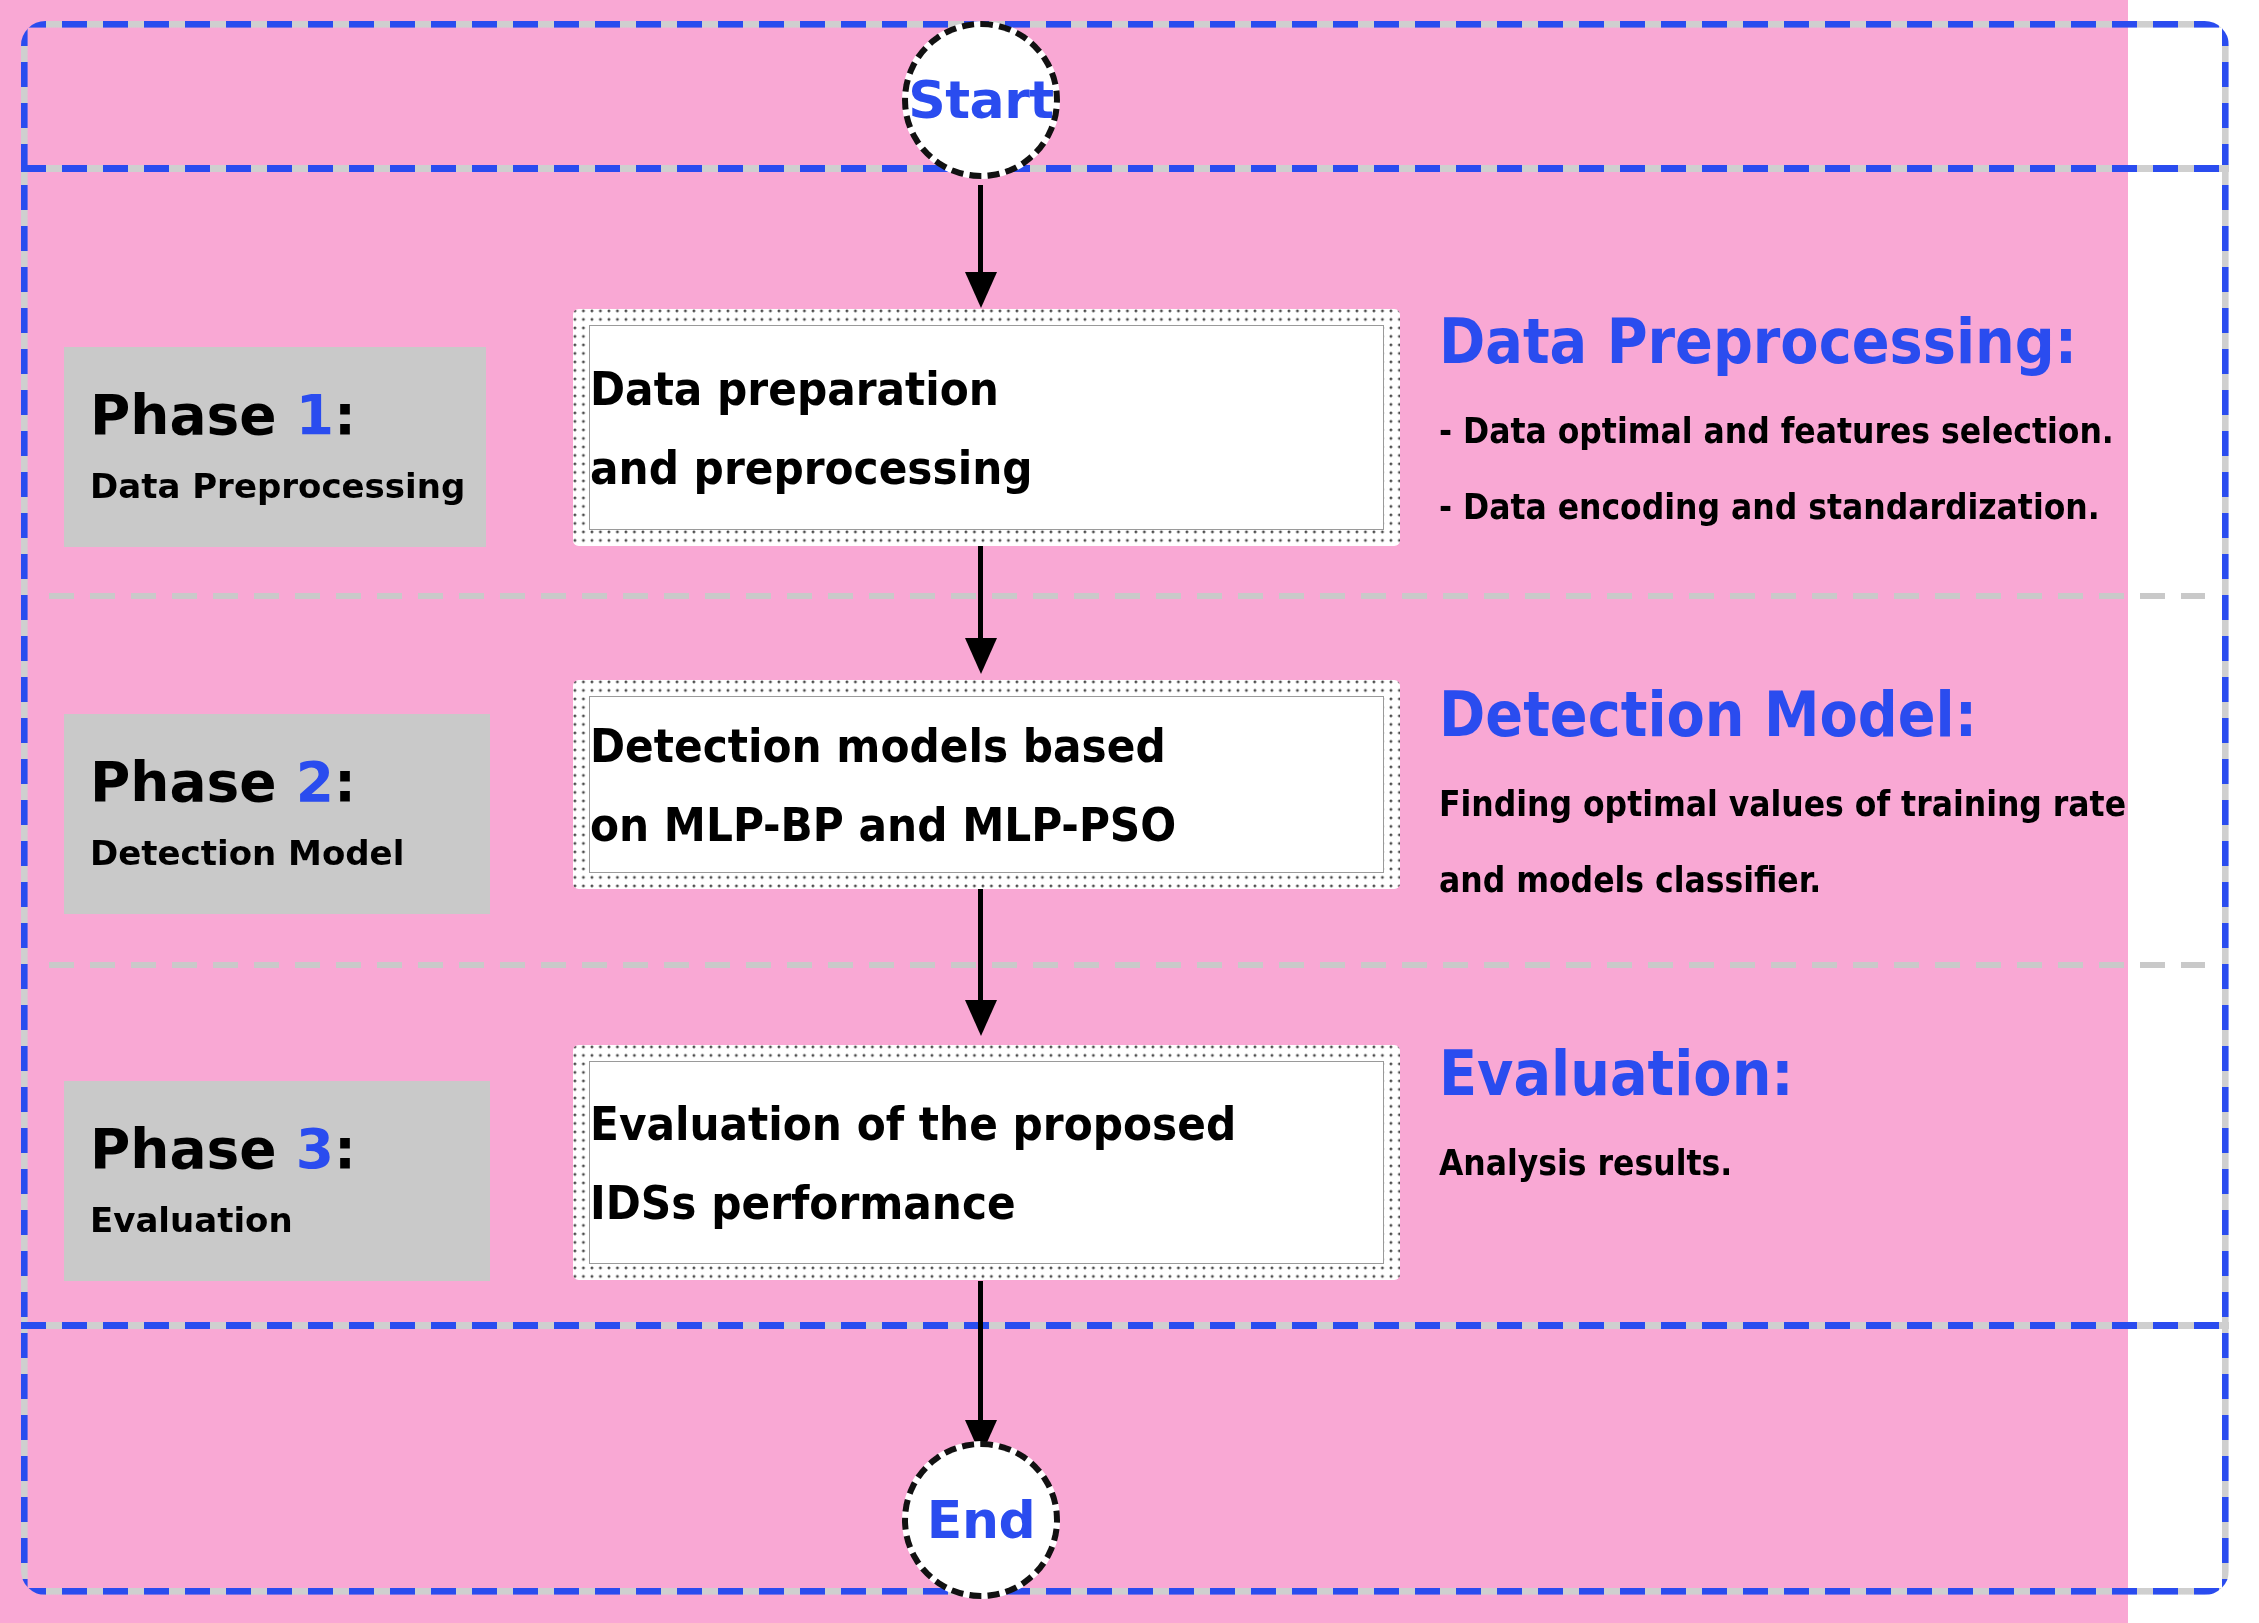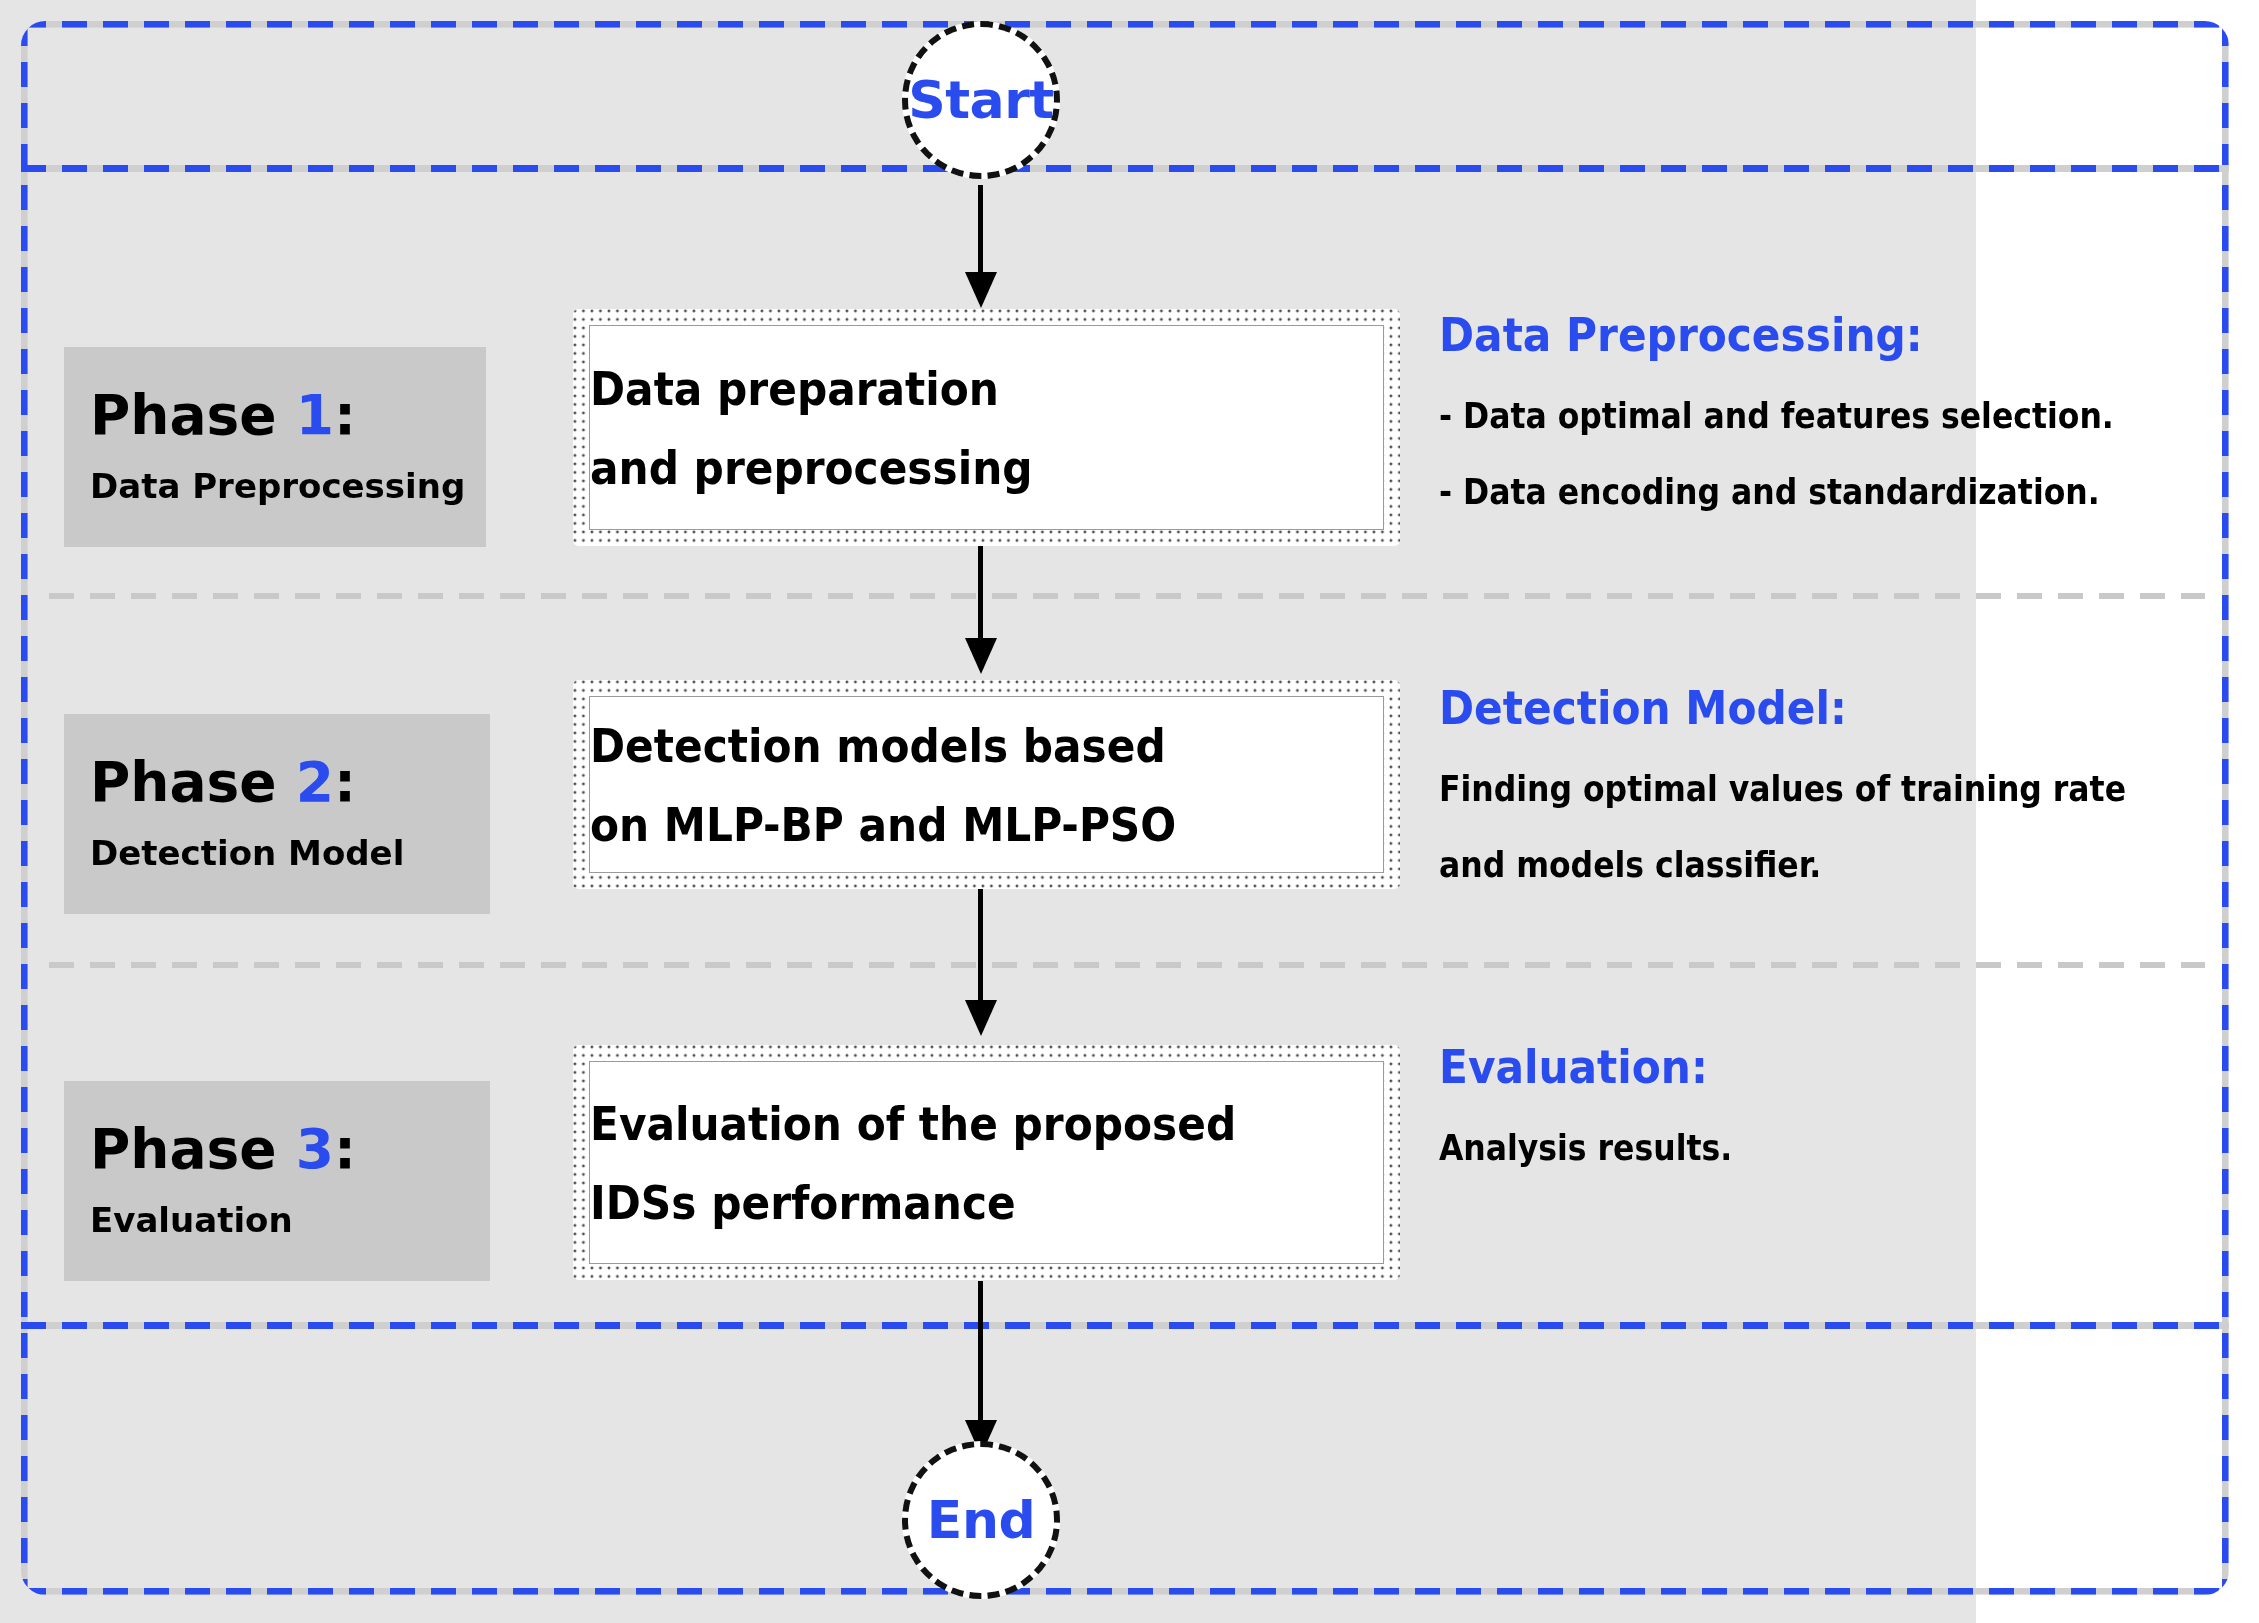--- a/index.html
+++ b/index.html
@@ -7,22 +7,22 @@
     background: #ffffff;
   }
   body {
     width: 2260px; height: 1623px;
     font-family: "DejaVu Sans", sans-serif;
     overflow: hidden;
   }
 
   #canvas {
     position: relative;
-    width: 1976px; height: 1623px;
-    background: #e5e5e5;
+    width: 2128px; height: 1623px;
+    background: #f9a8d4;
   }
 
   
   .outer-frame {
     position: absolute;
     left: 21px; top: 21px;
     width: 2208px; height: 1574px;
     border-radius: 24.5px;
     box-sizing: border-box;
     background:
@@ -143,21 +143,21 @@
     white-space: nowrap;
   }
 
   
   .note {
     position: absolute;
   }
   .note .note-head {
     color: #2a4cef;
     font-weight: bold;
-    font-size: 47px;
+    font-size: 62px;
     line-height: 1;
     white-space: nowrap;
     font-stretch: condensed;
   }
   .note .note-line {
     color: #000000;
     font-weight: bold;
     font-size: 35px;
     line-height: 1;
     margin-top: 41px;

